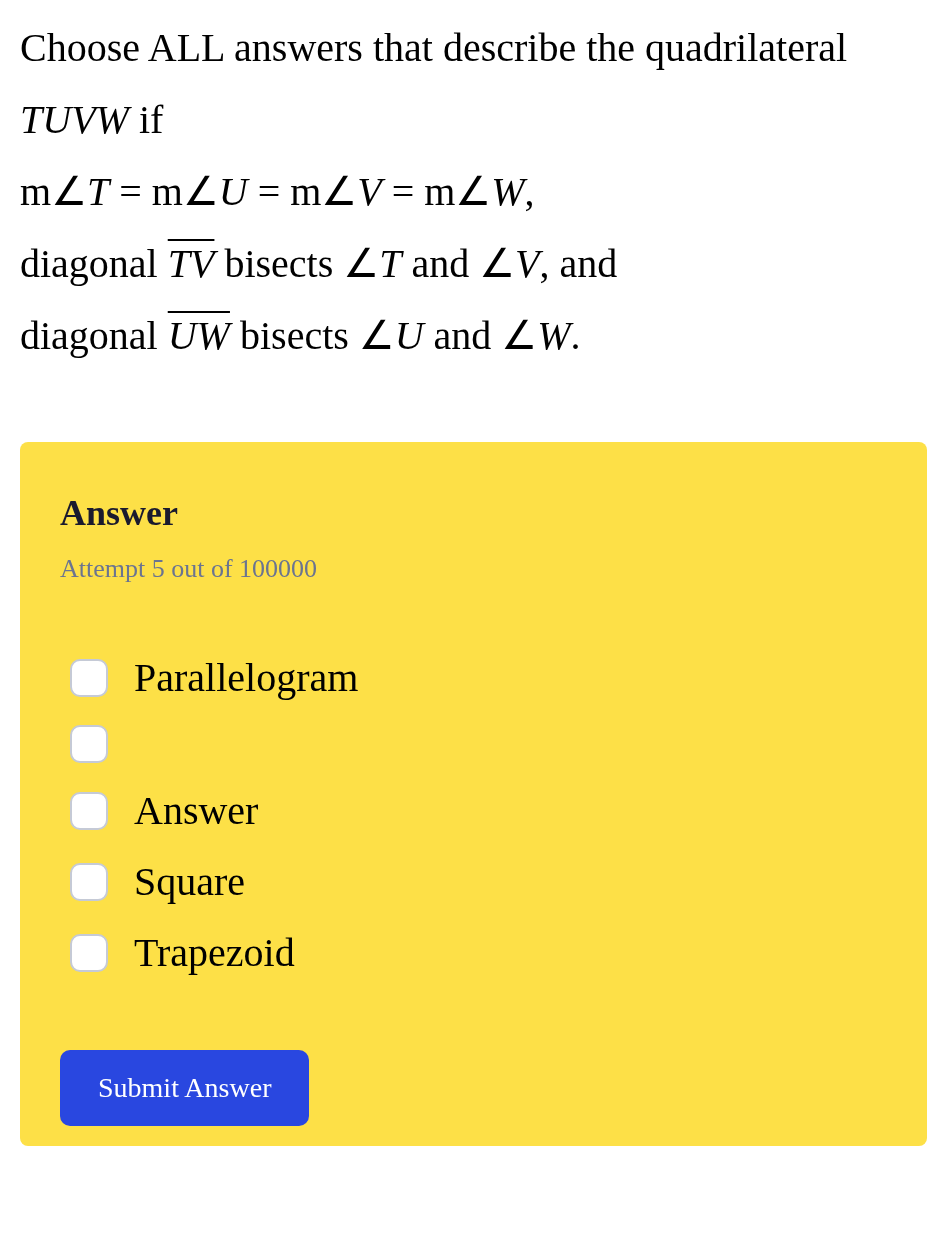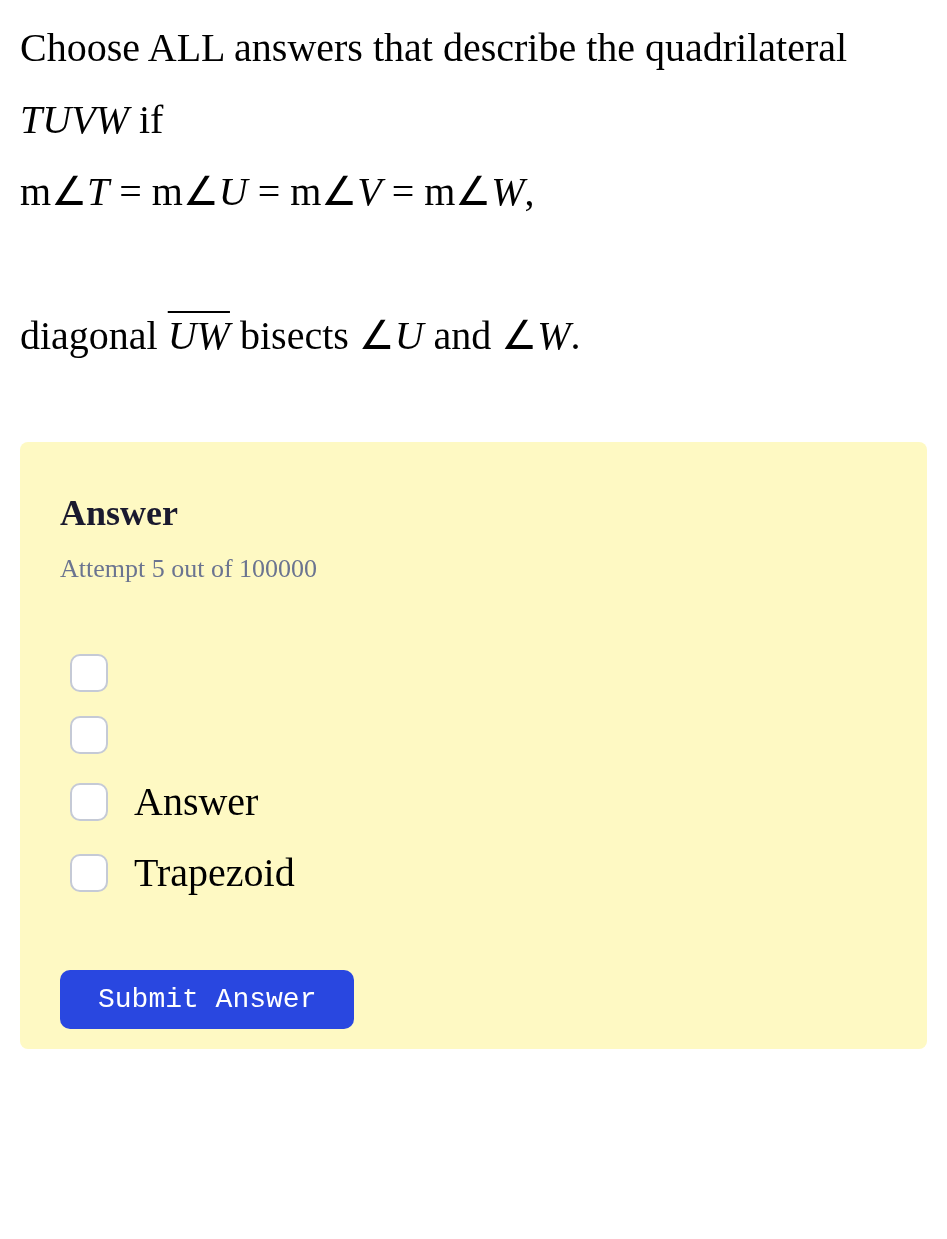--- a/index.html
+++ b/index.html
@@ -29,21 +29,21 @@
       font-style: normal;
     }
     .overline {
       text-decoration: overline;
       text-decoration-thickness: 2px;
     }
     .angle {
       font-family: 'Times New Roman', serif;
     }
     .answer-panel {
-      background: #fef9c3;
+      background: #fde047;
       border-radius: 8px;
       margin: 30px 20px 0 20px;
       padding: 50px 40px 20px 40px;
     }
     .answer-heading {
       font-size: 36px;
       font-weight: bold;
       color: #1a1a2e;
       font-family: Georgia, serif;
       margin-bottom: 20px;
@@ -75,61 +75,69 @@
     }
     .option-label {
       font-size: 40px;
       color: #000000;
       font-family: Georgia, 'Times New Roman', serif;
     }
     .submit-button {
       background: #2947e0;
       color: #ffffff;
       font-size: 28px;
-      font-family: Liberation Mono, monospace;
+      font-family: Liberation Serif, serif;
       border: none;
       border-radius: 10px;
-      padding: 14px 38px;
+      padding: 22px 38px;
       margin-top: 50px;
       cursor: pointer;
       text-align: center;
     }
   </style>
 </head>
 <body>
 
 <div class="question-text">
   <span>
     <span>Choose ALL answers that describe the quadrilateral </span><span class="math-italic">TUVW</span><span> if</span>
   </span>
   <br>
   <span>
     <span class="math-roman">m</span><span class="angle">∠</span><span class="math-italic">T</span><span class="math-roman"> = </span><span class="math-roman">m</span><span class="angle">∠</span><span class="math-italic">U</span><span class="math-roman"> = </span><span class="math-roman">m</span><span class="angle">∠</span><span class="math-italic">V</span><span class="math-roman"> = </span><span class="math-roman">m</span><span class="angle">∠</span><span class="math-italic">W</span><span>,</span>
   </span>
   <br>
+  <span>
+    <span>diagonal </span><span class="math-italic overline">TV</span><span> bisects </span><span class="angle">∠</span><span class="math-italic">T</span><span> and </span><span class="angle">∠</span><span class="math-italic">V</span><span>, and</span>
+  </span>
   <br>
   <span>
     <span>diagonal </span><span class="math-italic overline">UW</span><span> bisects </span><span class="angle">∠</span><span class="math-italic">U</span><span> and </span><span class="angle">∠</span><span class="math-italic">W</span><span>.</span>
   </span>
 </div>
 
 <div class="answer-panel">
   <h2 class="answer-heading">Answer</h2>
   <div class="attempt-text">Attempt 5 out of 100000</div>
   
   <ul class="options-list">
     <li class="option-item">
       <span class="checkbox-box"></span>
+      <span class="option-label">Parallelogram</span>
     </li>
     <li class="option-item">
       <span class="checkbox-box"></span>
     </li>
     <li class="option-item">
       <span class="checkbox-box"></span>
       <span class="option-label">Answer</span>
+    </li>
+    <li class="option-item">
+      <span class="checkbox-box"></span>
+      <span class="option-label">Square</span>
     </li>
     <li class="option-item">
       <span class="checkbox-box"></span>
       <span class="option-label">Trapezoid</span>
     </li>
   </ul>
 
   <button class="submit-button">Submit Answer</button>
 </div>
 

